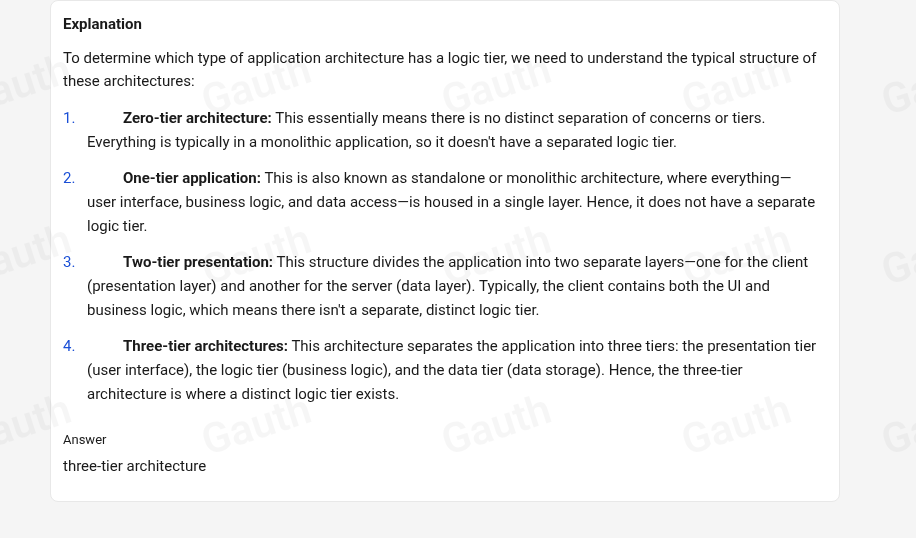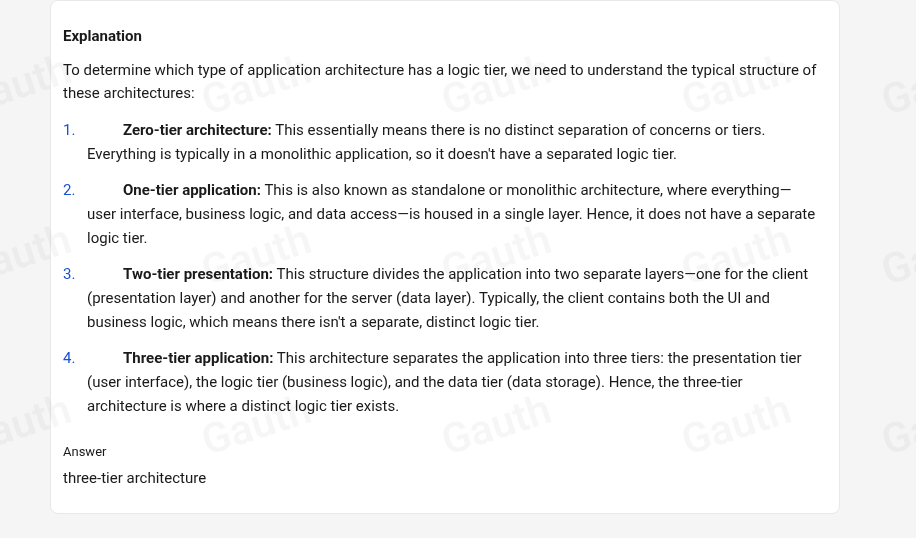--- a/index.html
+++ b/index.html
@@ -14,21 +14,21 @@
     overflow: hidden;
   }
   .card {
     position: absolute;
     left: 50px;
     top: 0;
     width: 790px;
     background: #ffffff;
     border: 1px solid #e8e8e8;
     border-radius: 8px;
-    padding: 26px 22px 26px 12px;
+    padding: 14px 22px 26px 12px;
     box-sizing: border-box;
   }
   .section-heading {
     font-weight: 700;
     font-size: 15px;
     margin: 0 0 14px 0;
   }
   .intro {
     font-size: 15px;
     line-height: 1.55;
@@ -112,21 +112,21 @@
     </li>
     <li>
       <span class="num">3.</span>
       <span class="body">
         <span class="lead">Two-tier presentation:</span><span> This structure divides the application into two separate layers—one for the client (presentation layer) and another for the server (data layer). Typically, the client contains both the UI and business logic, which means there isn't a separate, distinct logic tier.</span>
       </span>
     </li>
     <li>
       <span class="num">4.</span>
       <span class="body">
-        <span class="lead">Three-tier application:</span><span> This architecture separates the application into three tiers: the presentation tier (user interface), the logic tier (business logic), and the data tier (data storage). Hence, the three-tier architecture is where a distinct logic tier exists.</span>
+        <span class="lead">Three-tier architectures:</span><span> This architecture separates the application into three tiers: the presentation tier (user interface), the logic tier (business logic), and the data tier (data storage). Hence, the three-tier architecture is where a distinct logic tier exists.</span>
       </span>
     </li>
   </ol>
 
   <p class="answer-heading">Answer</p>
   <p class="answer-text"> three-tier architecture</p>
 
 </div>
 
 <div class="wm">

